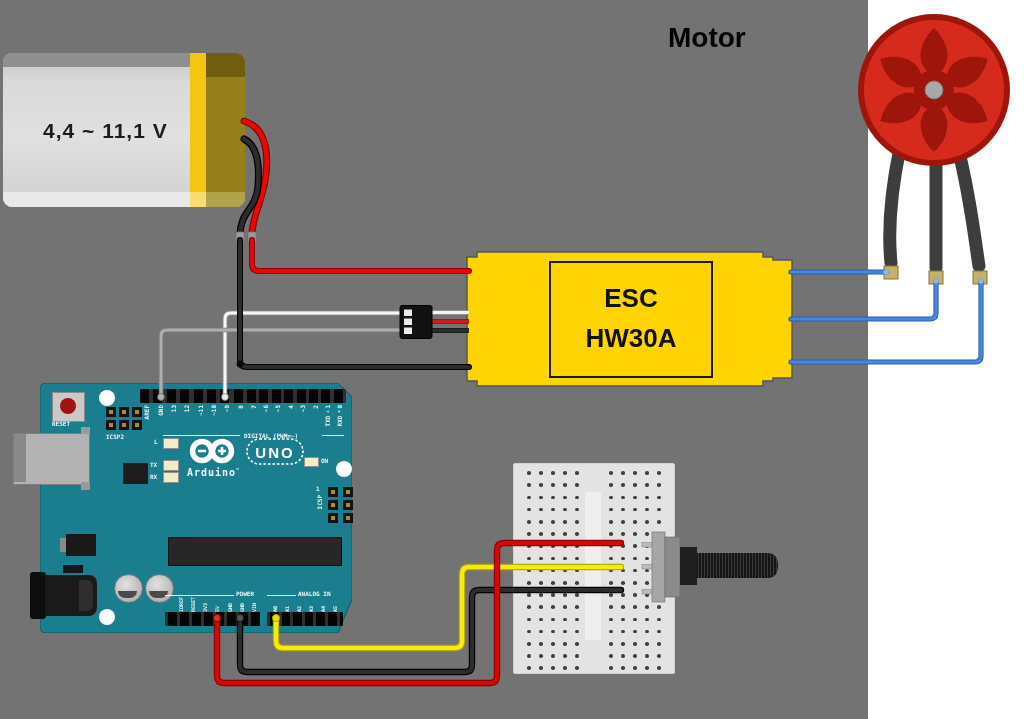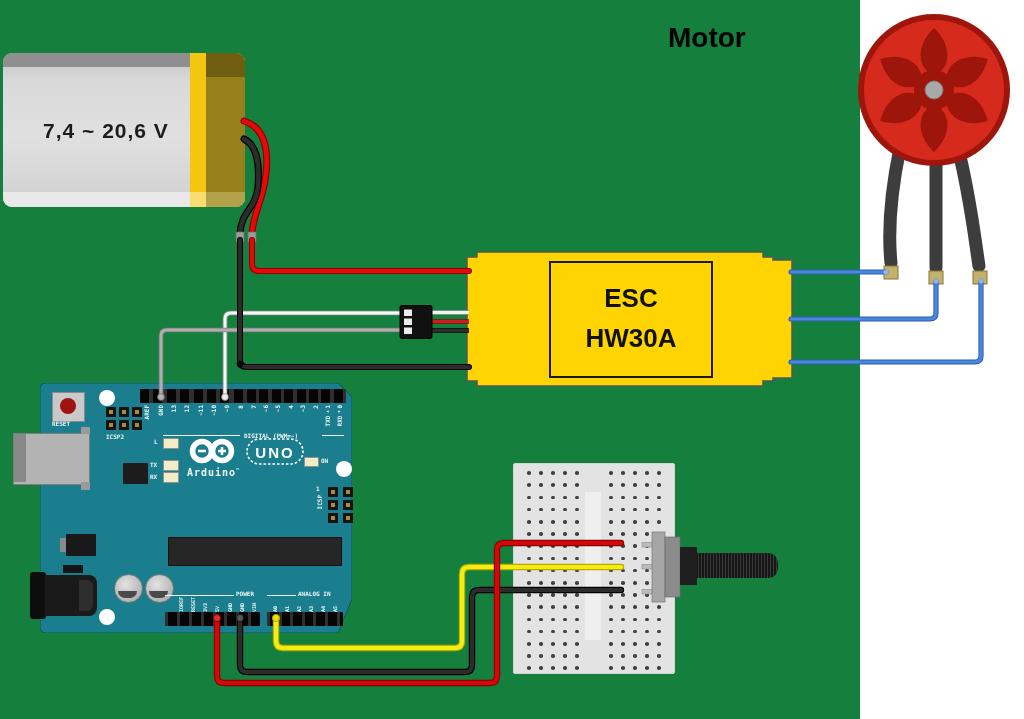--- a/index.html
+++ b/index.html
@@ -1,17 +1,17 @@
 <!DOCTYPE html>
 <html><head>
 <meta charset="utf-8">
 <style>
   html,body{margin:0;padding:0;background:#fff;width:1024px;height:719px;overflow:hidden;
     font-family:"Liberation Sans",sans-serif;}
-  #stage{position:relative;width:860px;height:719px;background:#15803d;}
+  #stage{position:relative;width:860px;height:719px;background:#737373;padding-left:8px;}
   .abs{position:absolute;}
   
   .big-label{font-weight:bold;color:#000;}
   
   #battery{left:3px;top:53px;width:242px;height:154px;border-radius:9px;overflow:hidden;
     background:linear-gradient(180deg,#c2c2c2 0%,#d9d9d9 18%,#e0e0e0 55%,#d0d0d0 100%);}
   #battery .topstrip{left:0;top:0;width:242px;height:14px;background:#8f8f8f;}
   #battery .botstrip{left:0;top:139px;width:242px;height:15px;background:#e9e9e9;}
   #battery .ystripe{left:187px;top:0;width:16px;height:154px;background:#f4c60f;}
   #battery .ystripe-b{left:187px;top:139px;width:16px;height:15px;background:#f9dd70;}
@@ -51,21 +51,21 @@
   <div class="abs big-label" style="left:668px;top:22px;font-size:28px;">Motor</div>
 
   <div id="battery" class="abs">
     <div class="abs topstrip"></div>
     <div class="abs botstrip"></div>
     <div class="abs ystripe"></div>
     <div class="abs gold"></div>
     <div class="abs gold-t"></div>
     <div class="abs gold-b"></div>
     <div class="abs ystripe-b"></div>
-    <div class="abs vlabel-text">7,4 ~ 20,6 V</div>
+    <div class="abs vlabel-text">4,4 ~ 11,1 V</div>
   </div>
 
   <svg class="abs" style="left:460px;top:243px;" width="345" height="150" viewBox="0 0 345 150">
     <path d="M7,14 L17,14 L17,9 L303,9 L303,14 L313,14 L313,17 L332,17 L332,135 L313,135 L313,138 L303,138 L303,143 L17,143 L17,138 L7,138 Z" fill="#ffd400" stroke="#555" stroke-width="1.5"></path>
     <rect x="90" y="19" width="162" height="115" fill="none" stroke="#1a1a1a" stroke-width="2"></rect>
     <text x="171" y="64" text-anchor="middle" font-family="Liberation Sans, sans-serif" font-weight="bold" font-size="26" fill="#111">ESC</text>
     <text x="171" y="104" text-anchor="middle" font-family="Liberation Sans, sans-serif" font-weight="bold" font-size="26" fill="#111">HW30A</text>
   </svg>
 
   <svg class="abs" style="left:850px;top:8px;" width="174" height="290" viewBox="0 0 174 290">

